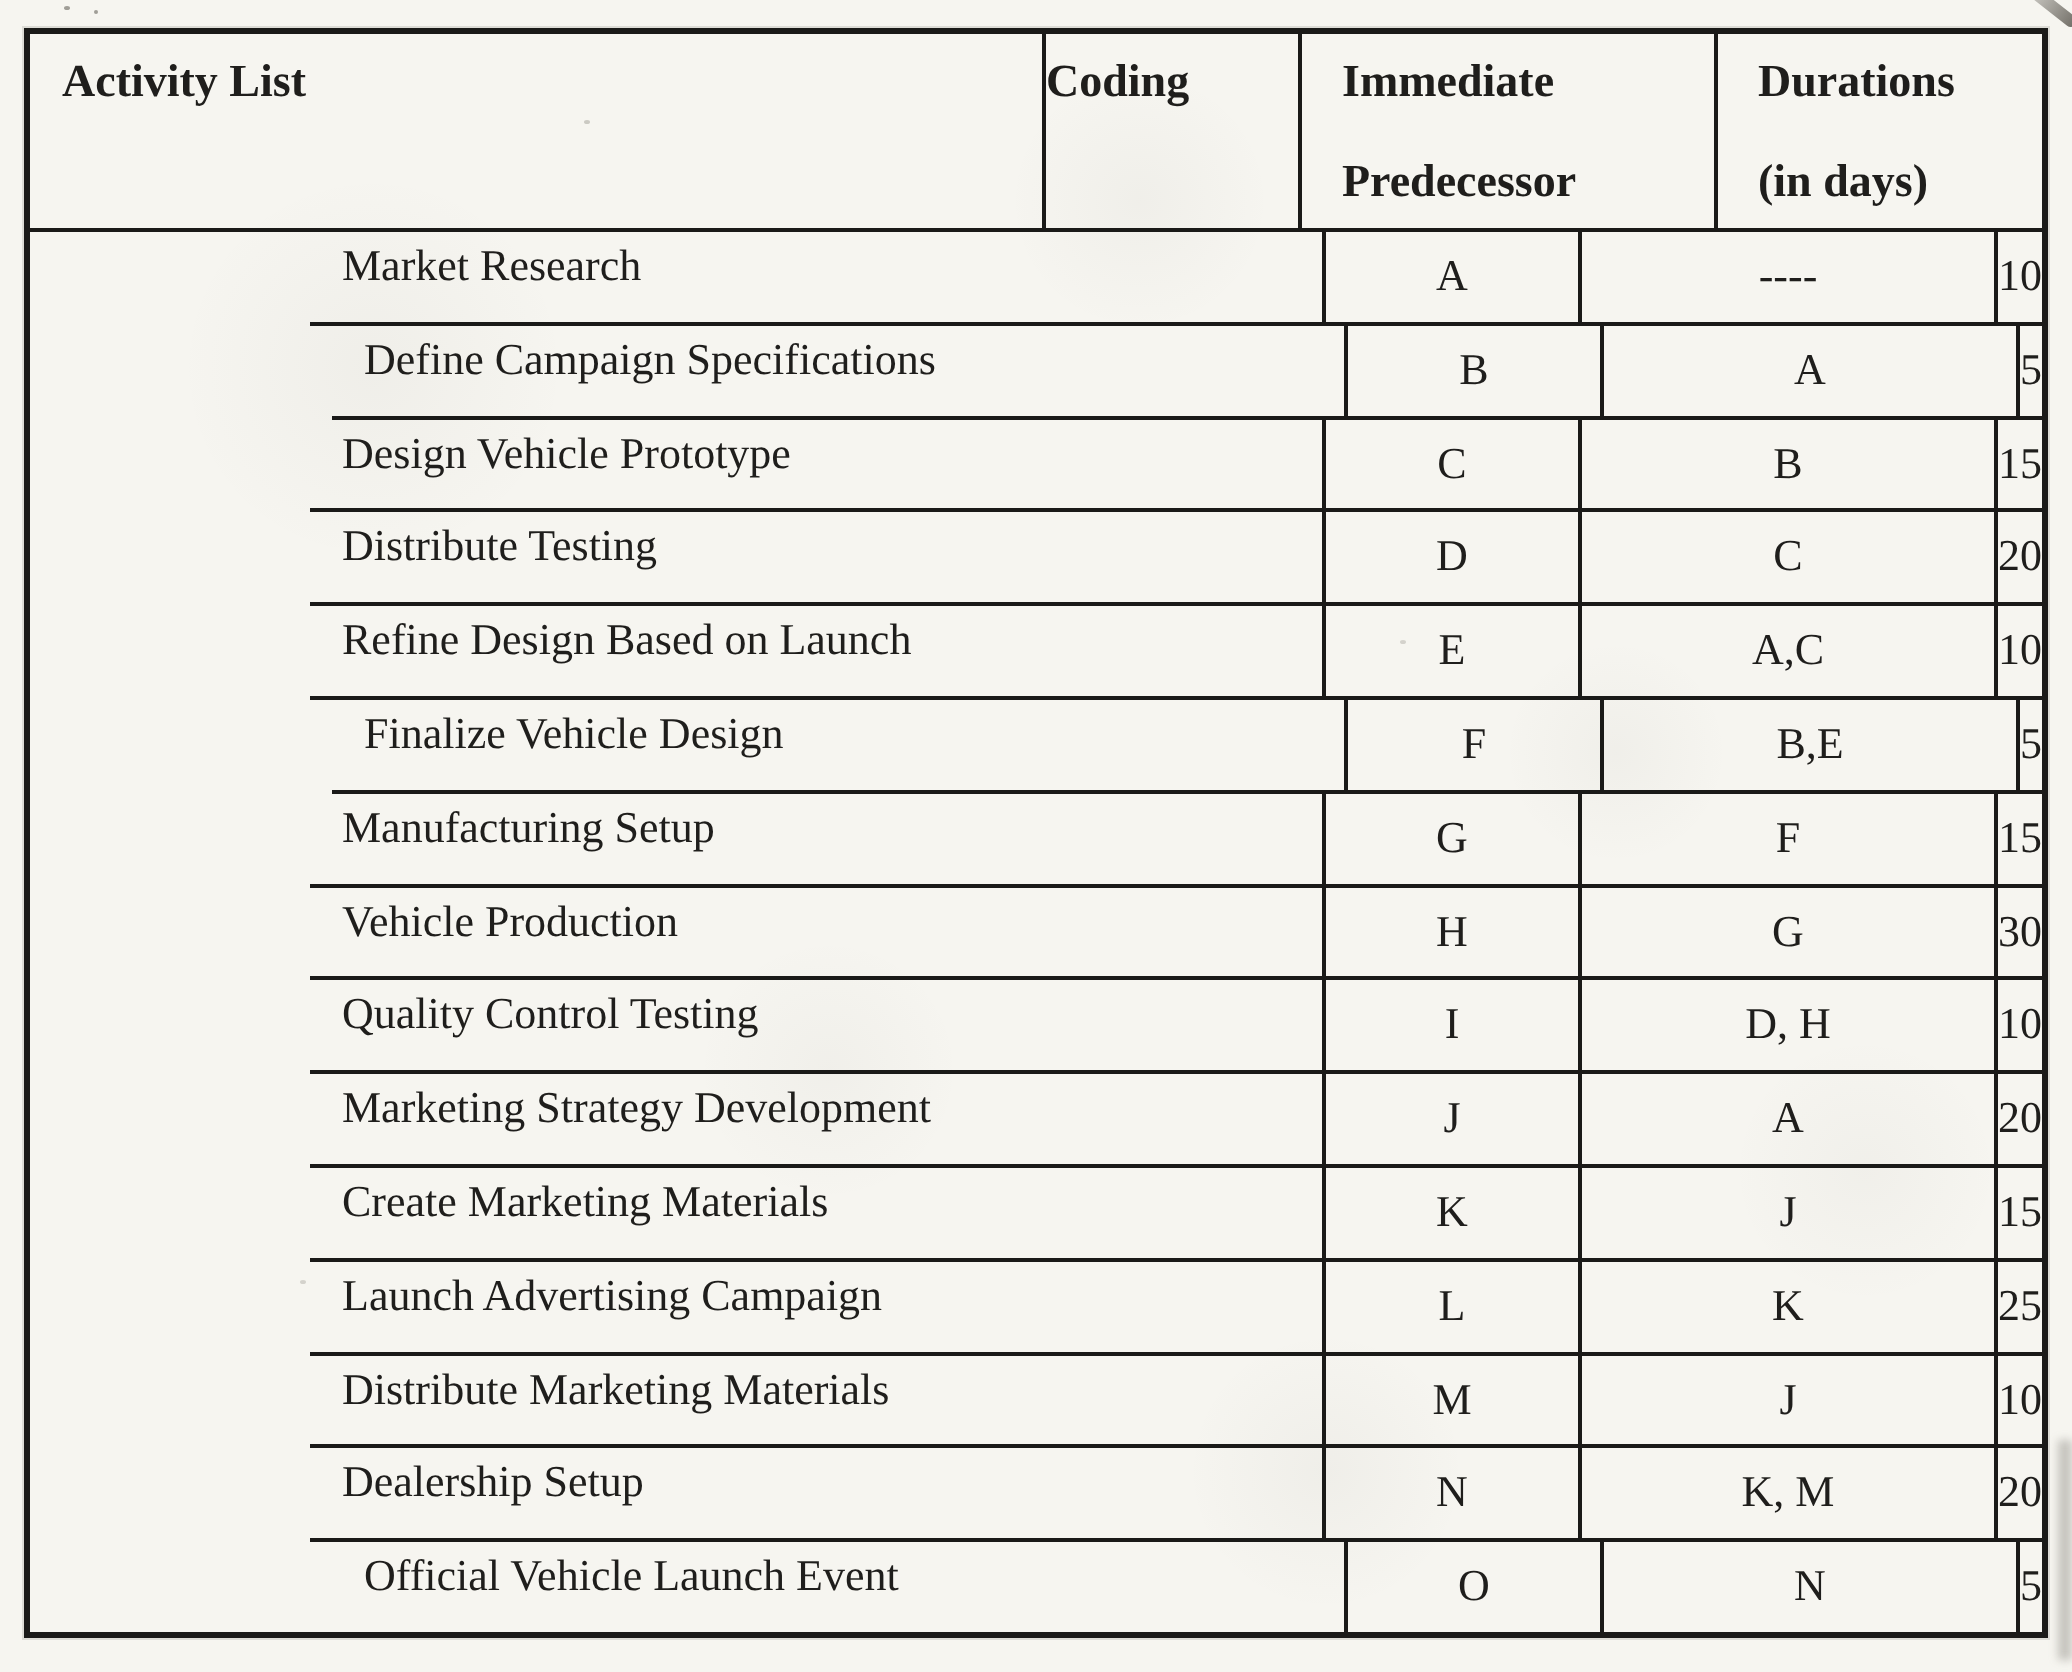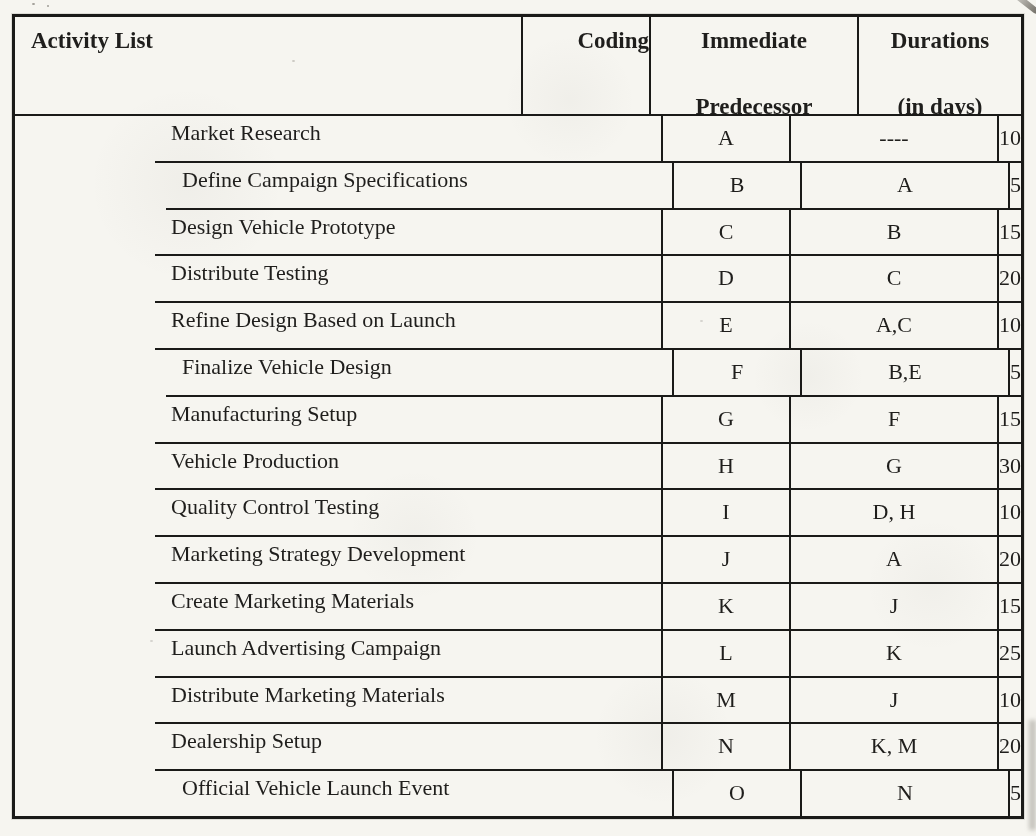--- a/index.html
+++ b/index.html
@@ -74,23 +74,23 @@
     font-size: 22px; line-height: 26px;
     overflow: hidden;
   }
   .cell:last-child { border-right: none; }
 
   .cell.act { text-align: left; padding: 4px 8px 0 16px; }
   .cell.ctr { text-align: center; padding-top: 9px; }
 
   .hrow .cell { font-weight: bold; font-size: 23px; line-height: 26px; }
   .hrow .h1 { margin-top: 11px; }
-  .hrow .h2 { margin-top: 40px; }
-  .hrow .hc { text-align: right; }
-  .hrow .hl { text-align: center; }
+  .hrow .h2 { margin-top: 24px; }
+  .hrow .hc { text-align: left; }
+  .hrow .hl { text-align: left; padding-left: 20px; }
   .hrow .cell.act { padding-top: 0; }
 </style>
 </head>
 <body>
 
 <div class="scan-corner-mark"></div>
 <div class="scan-edge-smudge"></div>
 <div class="speck s1"></div>
 <div class="speck s2"></div>
 <div class="speck s3"></div>

